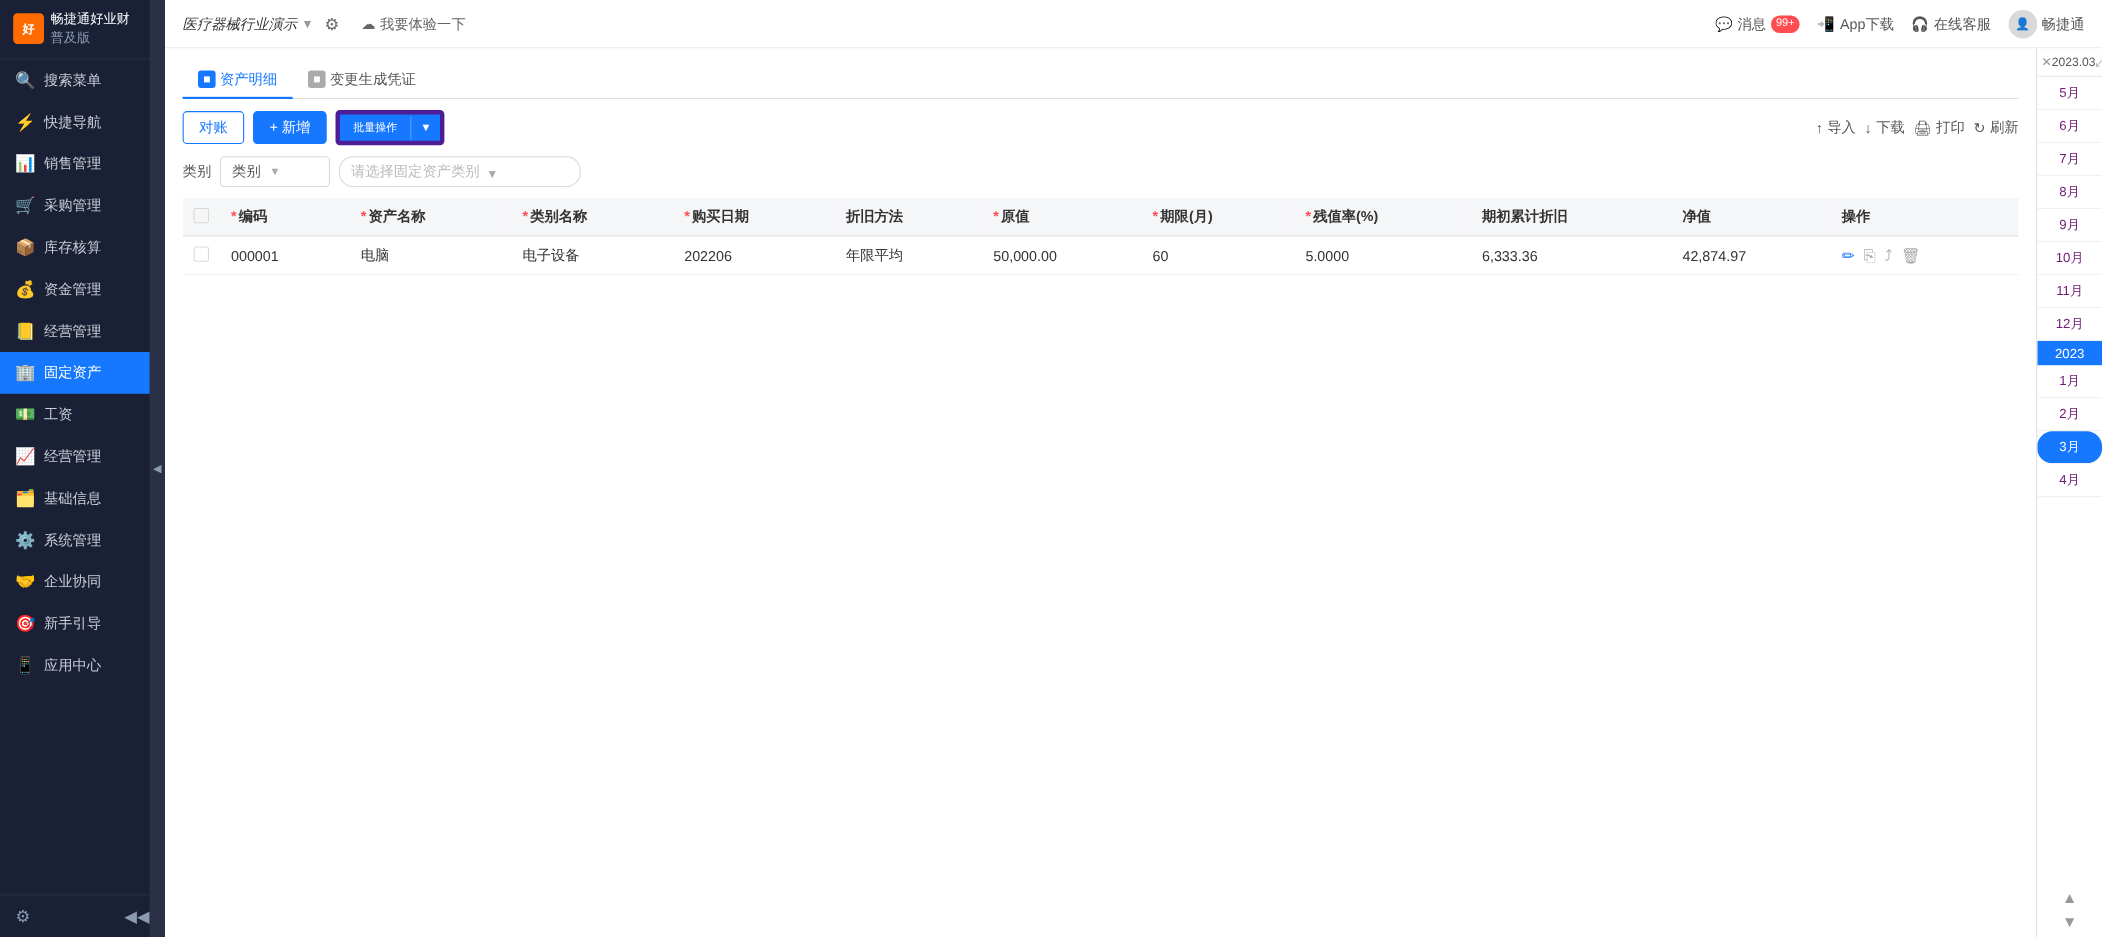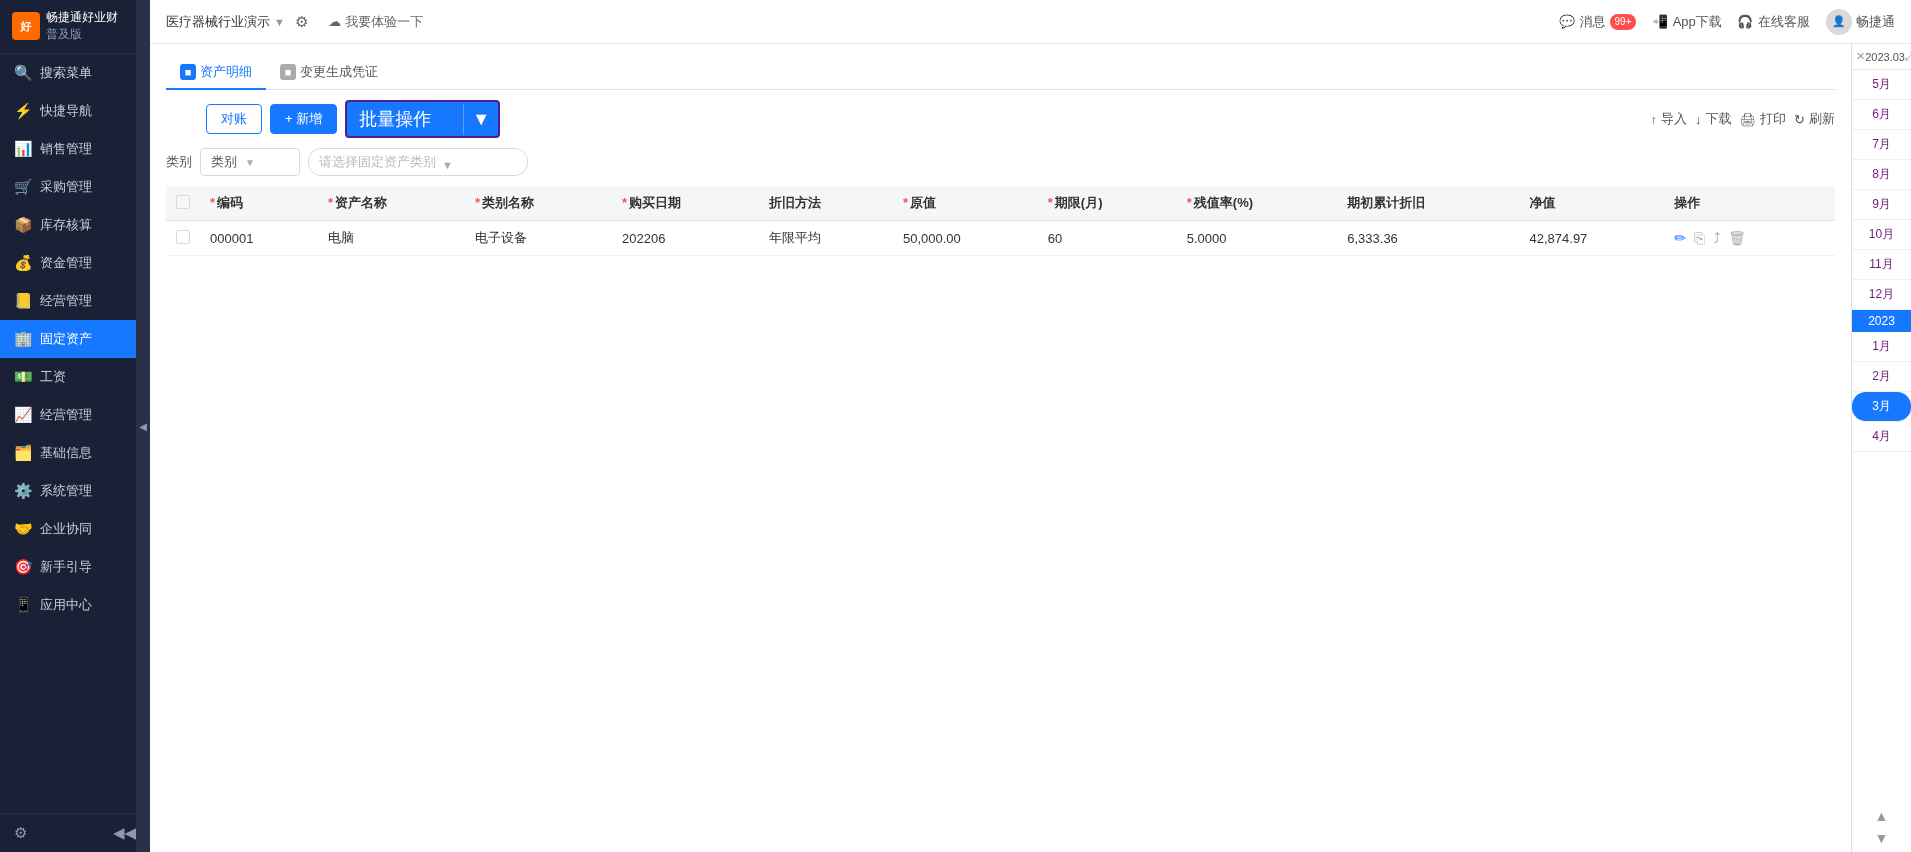--- a/index.html
+++ b/index.html
@@ -65,21 +65,21 @@
       background: #fff;
       display: flex;
       align-items: center;
       padding: 0 16px;
       height: 44px;
       border-bottom: 1px solid #e8e8e8;
       flex-shrink: 0;
     }
     .topbar-company {
       display: flex; align-items: center; gap: 4px;
-      font-size: 13px; color: #333; cursor: pointer;
+      font-size: 13px; color: #333; cursor: pointer; font-style: italic;
     }
     .topbar-company-arrow { color: #999; font-size: 11px; }
     .topbar-gear { margin-left: 10px; color: #666; cursor: pointer; font-size: 15px; }
     .topbar-experience {
       margin-left: 20px;
       display: flex; align-items: center; gap: 4px;
       color: #666; font-size: 13px; cursor: pointer;
     }
     .topbar-right {
       margin-left: auto;
@@ -172,36 +172,35 @@
       font-size: 11px;
       display: flex; align-items: center; justify-content: center;
     }
     .sub-tab-icon.blue { background: #1677ff; color: #fff; }
     .sub-tab-icon.gray { background: #aaa; color: #fff; }
 
     
     .toolbar {
       display: flex; align-items: center; gap: 8px;
       margin-bottom: 10px;
-      margin-left: 40px;
     }
     .btn {
       padding: 5px 14px;
       border-radius: 4px;
       cursor: pointer;
       font-size: 13px;
       border: 1px solid transparent;
     }
     .btn-primary { background: #1677ff; color: #fff; border-color: #1677ff; }
     .btn-outline { background: #fff; color: #1677ff; border-color: #1677ff; }
     .btn-group {
       display: flex; align-items: center;
       background: #1677ff; color: #fff;
       border-radius: 4px; cursor: pointer;
-      font-size: 18px; border: 2px solid #4c1d95; gap: 20px;
+      font-size: 10px; border: 4px solid #4c1d95;
     }
     .btn-group-main { padding: 5px 12px; }
     .btn-group-arrow {
       padding: 5px 8px;
       border-left: 1px solid rgba(255,255,255,0.3);
     }
     .toolbar-right { margin-left: auto; display: flex; align-items: center; gap: 8px; }
     .toolbar-action { display: flex; align-items: center; gap: 4px; color: #555; font-size: 13px; cursor: pointer; }
 
     

